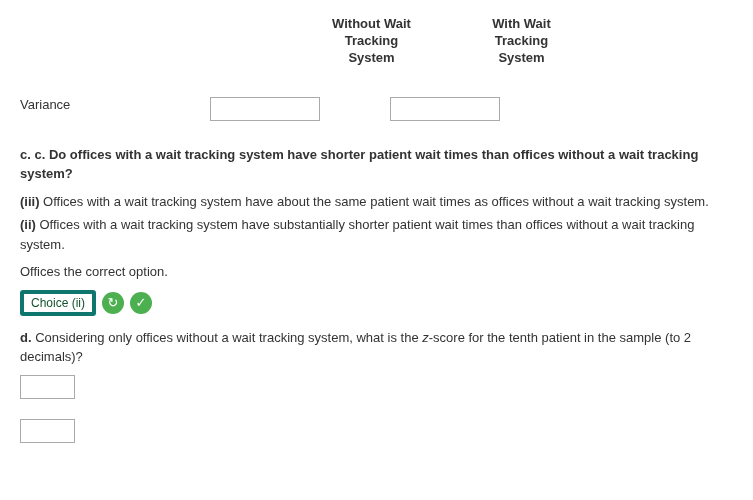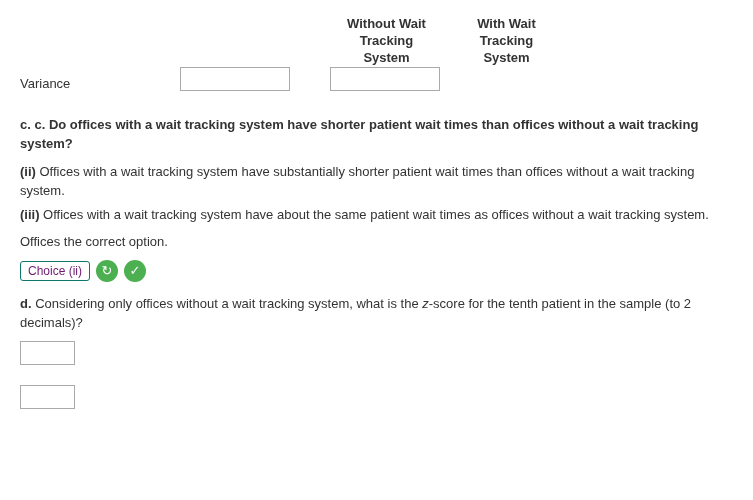--- a/index.html
+++ b/index.html
@@ -1,18 +1,19 @@
 <!DOCTYPE html>
 <html><head>
   <meta charset="utf-8">
   <style>
     * {
       box-sizing: border-box;
       margin: 0;
       padding: 0;
+      gap: 30px;
     }
     body {
       font-family: Arial, sans-serif;
       font-size: 13px;
       color: #333;
       background: #fff;
       width: 753px;
       min-height: 500px;
       padding: 16px 20px;
     }
@@ -30,21 +31,21 @@
     .col-header {
       width: 120px;
       text-align: center;
       font-weight: bold;
       font-size: 13px;
       line-height: 1.3;
       padding: 0 10px;
     }
     .table-data-row {
       display: flex;
-      align-items: flex-end;
+      align-items: flex-start;
       margin-bottom: 8px;
       width: 100%;
     }
     .row-label {
       width: 160px;
       font-size: 13px;
       text-align: left;
     }
     .input-cell {
       width: 110px;
@@ -64,25 +65,25 @@
       font-weight: bold;
     }
     .choice-row {
       display: flex;
       align-items: center;
       gap: 6px;
       margin-top: 4px;
       margin-bottom: 12px;
     }
     .choice-badge {
-      border: 1px solid #0f766e;
+      border: 4px solid #0f766e;
       border-radius: 3px;
       padding: 2px 7px;
       font-size: 12px;
-      color: #701a75;
+      color: #14532d;
     }
     .icon-refresh {
       display: inline-flex;
       align-items: center;
       justify-content: center;
       width: 22px;
       height: 22px;
       background: #4caf50;
       border-radius: 50%;
       color: white;
@@ -131,24 +132,24 @@
   </div>
 
 </div>
 
 <div class="section-block">
   <p><span><strong>c.</strong></span> <span style="font-weight:bold;">c. Do offices with a wait tracking system have shorter patient wait times than offices without a wait tracking system?</span></p>
 </div>
 
 <div class="section-block">
   <p>
-    <span class="bold">(ii)</span><span> Offices with a wait tracking system have substantially shorter patient wait times than offices without a wait tracking system.</span>
+    <span class="bold">(iii)</span><span> Offices with a wait tracking system have about the same patient wait times as offices without a wait tracking system.</span>
   </p>
   <p>
-    <span class="bold">(iii)</span><span> Offices with a wait tracking system have about the same patient wait times as offices without a wait tracking system.</span>
+    <span class="bold">(ii)</span><span> Offices with a wait tracking system have substantially shorter patient wait times than offices without a wait tracking system.</span>
   </p>
 </div>
 
 <div class="section-block">
   <p>Offices the correct option.</p>
 </div>
 
 <div class="choice-row">
   <span class="choice-badge">Choice (ii)</span>
   <span class="icon-refresh">↻</span>

